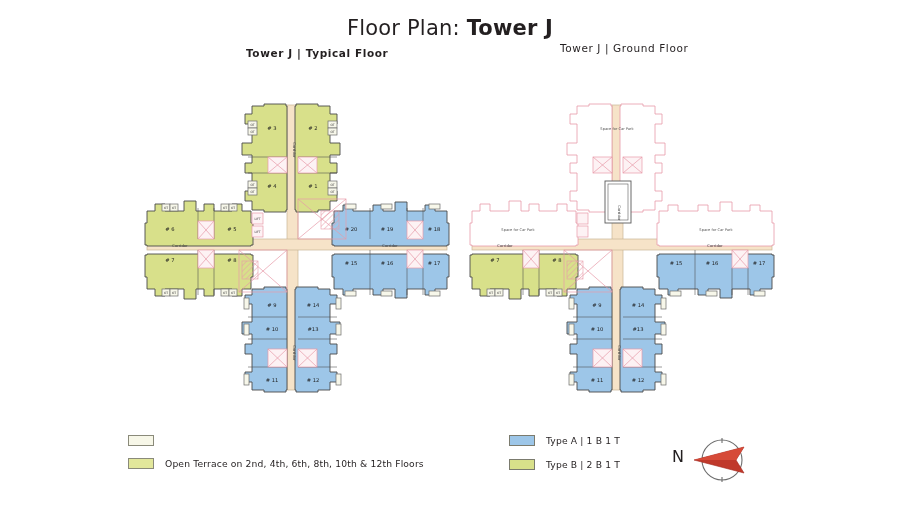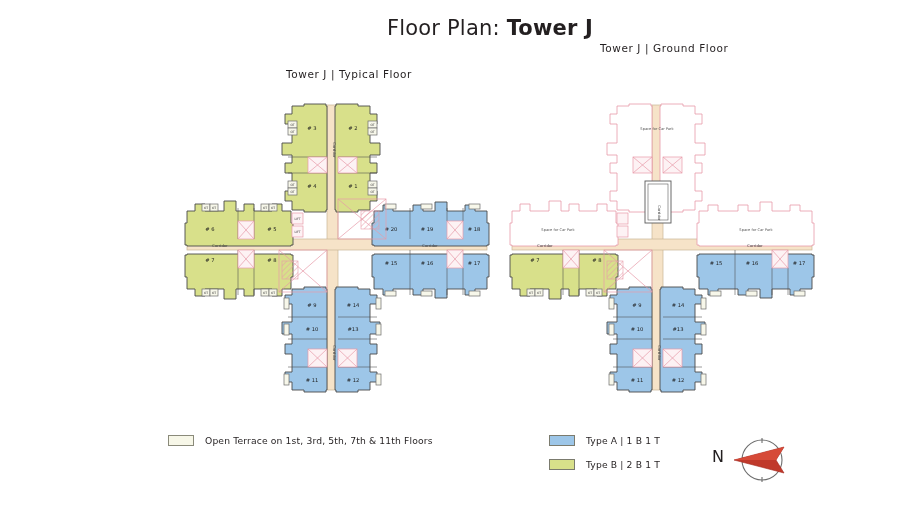--- a/index.html
+++ b/index.html
@@ -5,36 +5,36 @@
 <style>
   html,body{margin:0;padding:0;}
   body{
     width:900px;height:506px;
     background:#ffffff;
     font-family:"DejaVu Sans","Liberation Sans",sans-serif;
     color:#231f20;
     overflow:hidden;
     position:relative;
   }
-  .page{position:relative;width:796px;height:506px;margin-left:40px;}
+  .page{position:relative;width:796px;height:506px;}
 
   
   .title{
     position:absolute;top:16px;left:0;width:900px;
     text-align:center;font-size:21px;letter-spacing:.2px;color:#231f20;
   }
   .title .t-light{font-weight:400;}
   .title .t-bold{font-weight:700;}
 
   
   .sub{
     position:absolute;font-size:10.5px;color:#231f20;letter-spacing:.6px;
     white-space:nowrap;
   }
-  .sub-left{top:68px;left:246px;}
+  .sub-left{top:47px;left:246px;font-weight:bold;}
   .sub-right{top:42px;left:560px;}
 
   
   .plan{position:absolute;top:95px;width:330px;height:300px;}
   .plan-left{left:135px;}
   .plan-right{left:460px;}
   .plan svg{display:block;}
 
   
   .legend{position:absolute;font-size:9.2px;color:#231f20;}
@@ -392,21 +392,24 @@
       <text class="clabG" x="45" y="152">Corridor</text>
       <text class="clabG" x="255" y="152">Corridor</text>
       <text class="clabG" x="157.5" y="118" transform="rotate(90 157.5 118)">Corridor</text>
       <text class="clabG" x="157.5" y="258" transform="rotate(90 157.5 258)">Corridor</text>
     </svg>
   </div>
 
   <div class="legend legend-left">
     <div class="leg-row">
       <span class="sw" style="background:#f7f7e8"></span>
-      <span class="leg-txt">Open Terrace on 1st, 3rd, 5th, 7th &amp; 11th Floors</span>
+    </div>
+    <div class="leg-row">
+      <span class="sw" style="background:#e2e79b"></span>
+      <span class="leg-txt">Open Terrace on 2nd, 4th, 6th, 8th, 10th &amp; 12th Floors</span>
     </div>
   </div>
 
   <div class="legend legend-right">
     <div class="leg-row">
       <span class="sw" style="background:#9dc6e8"></span>
       <span class="leg-txt">Type A | 1 B 1 T</span>
     </div>
     <div class="leg-row">
       <span class="sw" style="background:#d8e08a"></span>

